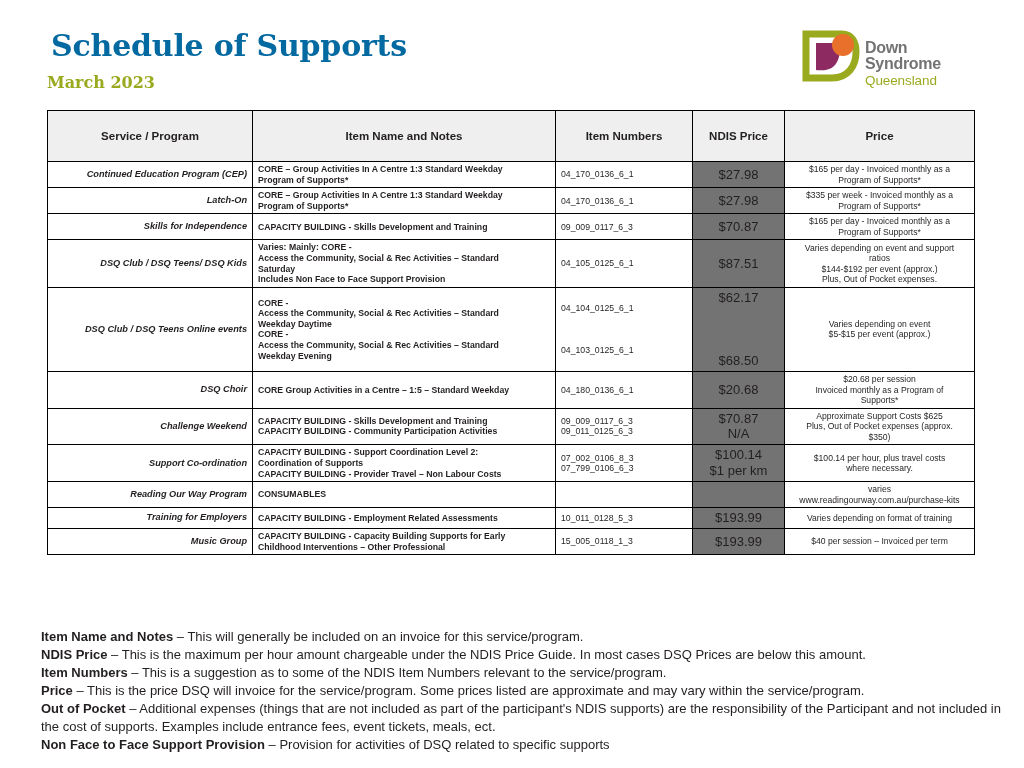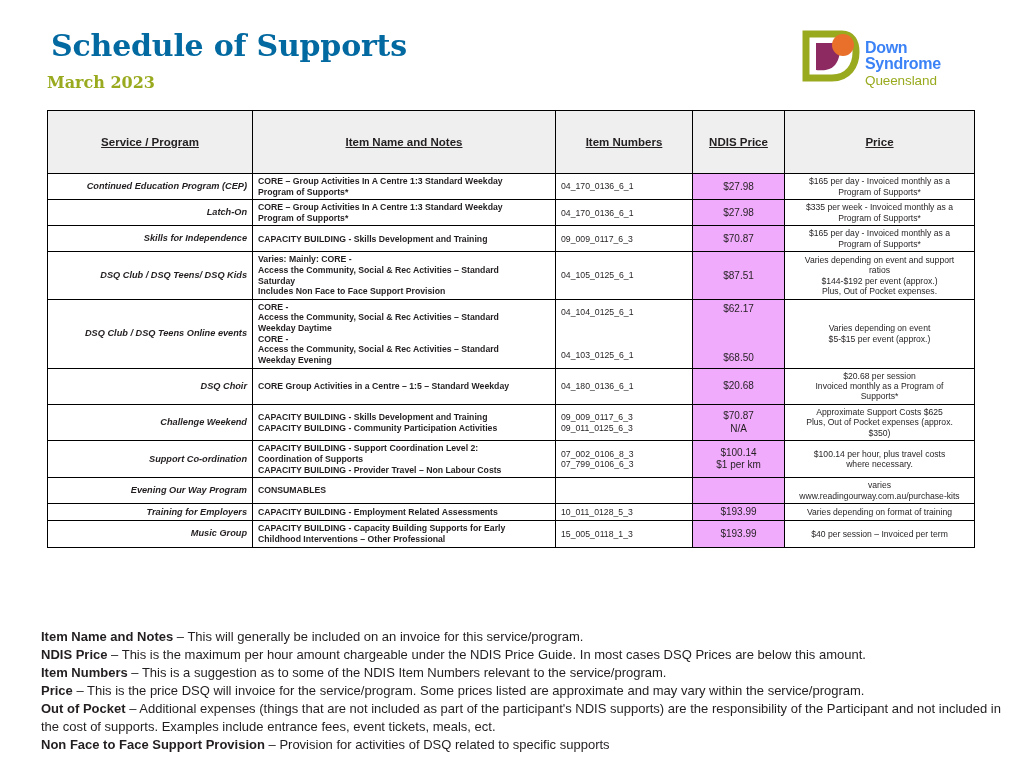--- a/index.html
+++ b/index.html
@@ -63,21 +63,21 @@
   }
   .logo-text {
     position: absolute;
     left: 63px;
     top: 10px;
     line-height: 1.02;
   }
   .logo-line1 {
     font-size: 16px;
     font-weight: bold;
-    color: #3b82f6;
+    color: #737373;
     letter-spacing: -0.3px;
     display: block;
   }
   .logo-line2 {
     font-size: 13.5px;
     color: #9aaa1e;
     letter-spacing: -0.1px;
     display: block;
     margin-top: 1px;
   }
@@ -98,22 +98,21 @@
     padding: 2px 5px;
     vertical-align: middle;
     line-height: 1.22;
   }
   table.schedule thead th {
     background: #efefef;
     font-size: 11.5px;
     font-weight: bold;
     text-align: center;
     height: 28px;
-    padding: 17px 4px;
-    text-decoration: underline;
+    padding: 11px 4px;
   }
   
   col.c-service  { width: 205px; }
   col.c-item     { width: 303px; }
   col.c-numbers  { width: 137px; }
   col.c-ndis     { width: 92px; }
   col.c-price    { width: 190px; }
 
   td.cell-service {
     font-size: 9.2px;
@@ -128,23 +127,23 @@
     padding-left: 7px;
     font-weight: bold;
   }
   td.cell-numbers {
     text-align: left;
     font-size: 8.7px;
     padding-left: 7px;
     white-space: pre-line;
   }
   td.cell-ndis {
-    background: #f0abfc;
+    background: #737373;
     text-align: center;
-    font-size: 10px;
+    font-size: 13px;
     white-space: pre-line;
   }
   td.cell-price {
     text-align: center;
     font-size: 8.6px;
     white-space: pre-line;
   }
   .multi { white-space: pre-line; }
 
   
@@ -294,21 +293,21 @@
 Coordination of Supports
 CAPACITY BUILDING - Provider Travel – Non Labour Costs</td>
         <td class="cell-numbers multi">07_002_0106_8_3
 07_799_0106_6_3</td>
         <td class="cell-ndis multi">$100.14
 $1 per km</td>
         <td class="cell-price multi">$100.14 per hour, plus travel costs
 where necessary.</td>
       </tr>
       <tr>
-        <td class="cell-service multi">Evening Our Way Program</td>
+        <td class="cell-service multi">Reading Our Way Program</td>
         <td class="cell-item multi">CONSUMABLES</td>
         <td class="cell-numbers multi"></td>
         <td class="cell-ndis multi"></td>
         <td class="cell-price multi">varies
 www.readingourway.com.au/purchase-kits</td>
       </tr>
       <tr>
         <td class="cell-service multi">Training for Employers</td>
         <td class="cell-item multi">CAPACITY BUILDING - Employment Related Assessments</td>
         <td class="cell-numbers multi">10_011_0128_5_3</td>

